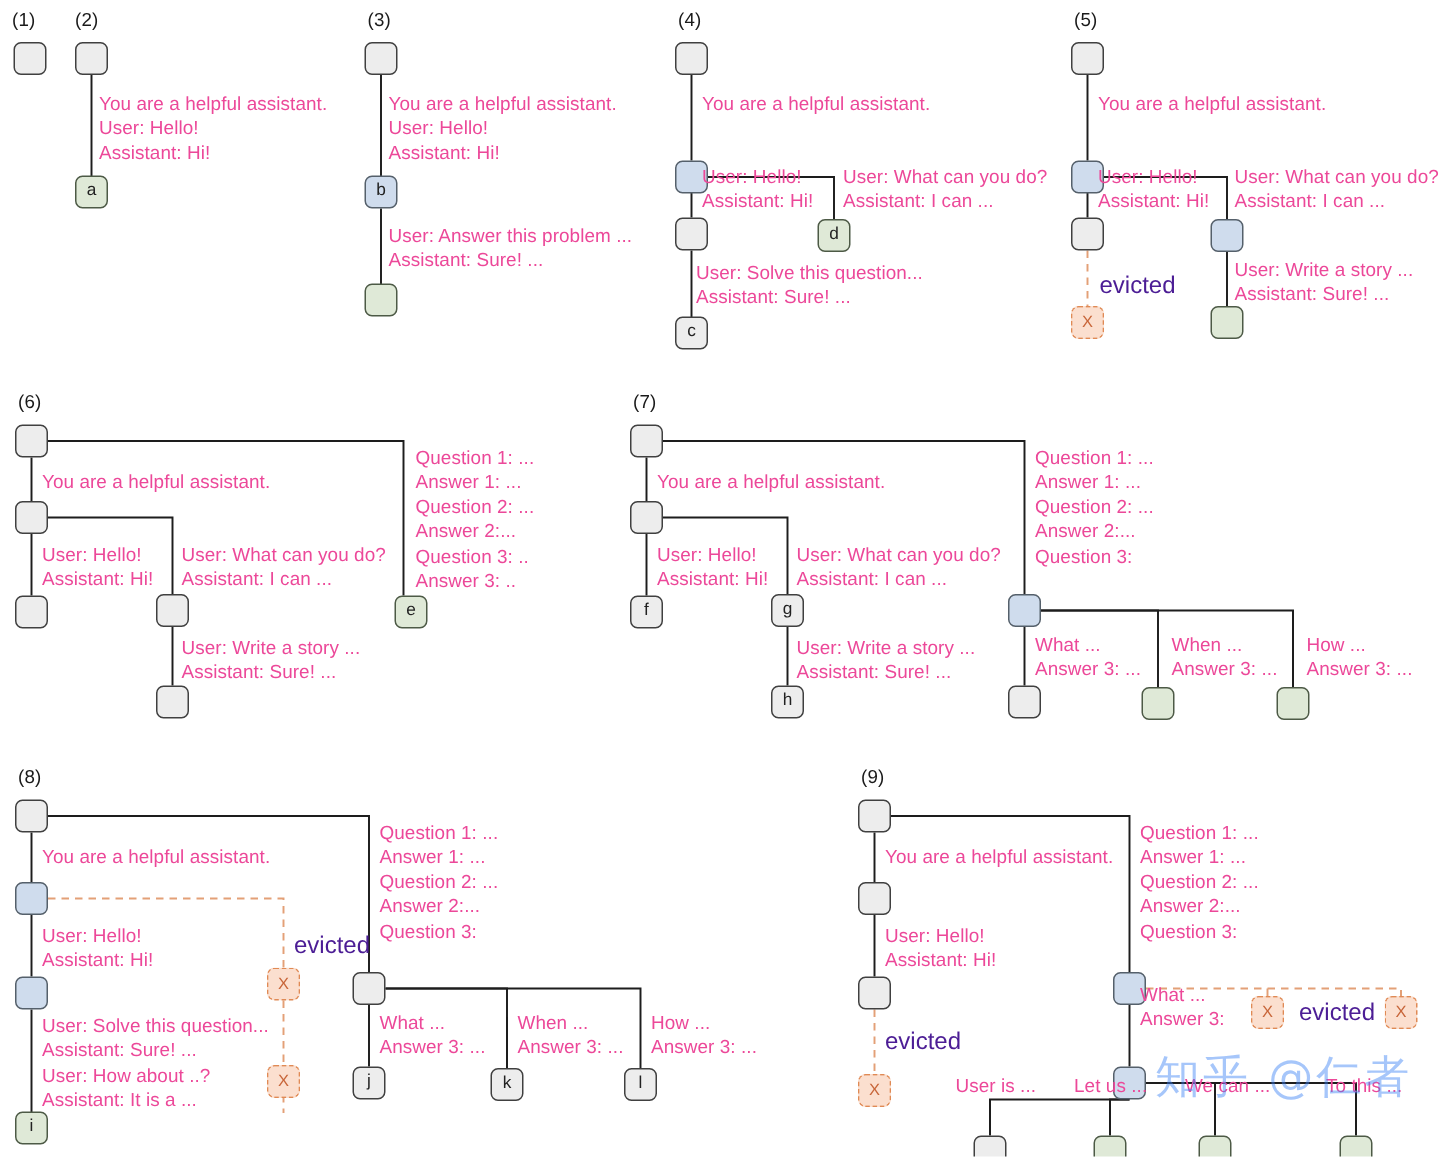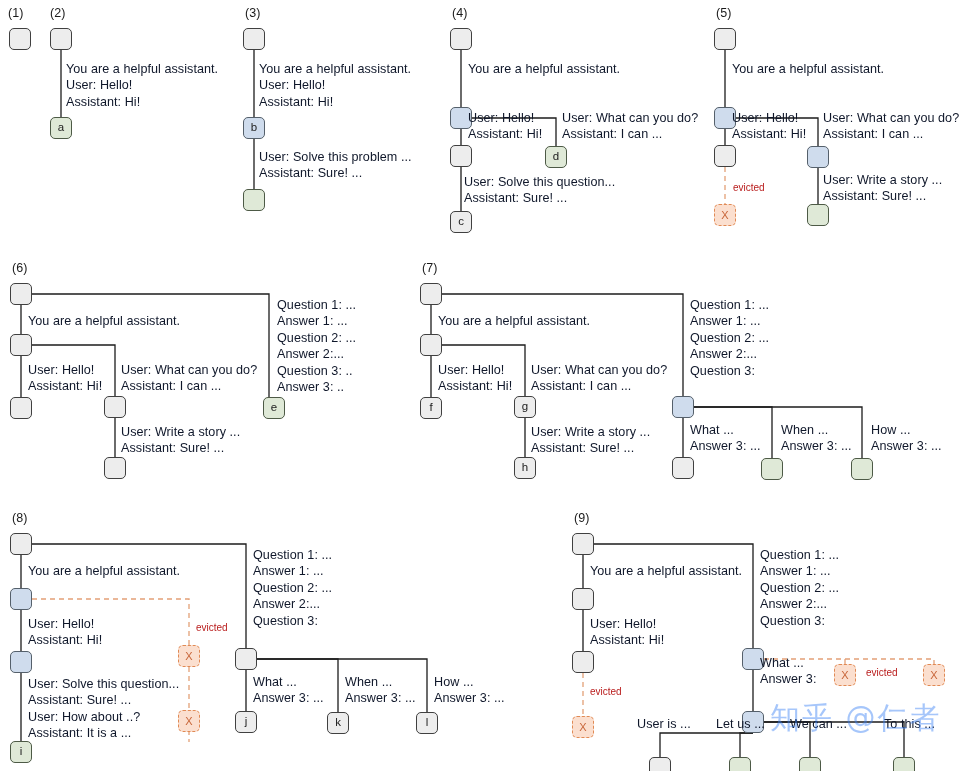--- a/index.html
+++ b/index.html
@@ -23,24 +23,24 @@
   }
   .node.grey{background:#ededed;border-color:#404040;}
   .node.blue{background:#cfdced;border-color:#55606b;}
   .node.green{background:#dfe9d7;border-color:#4d5a46;}
   .node.evicted{
     background:#fbdfcf;border:1.4px dashed #e08a55;color:#c8663a;
     font-size:11px;
   }
   .txt{
     position:absolute;font-size:12.6px;line-height:16.4px;
-    white-space:pre;color:#0f172a;letter-spacing:0.05px;
+    white-space:pre;color:#ec4899;letter-spacing:0.05px;
   }
   .evlbl{
-    position:absolute;font-size:10px;color:#b91c1c;white-space:nowrap;
+    position:absolute;font-size:16px;color:#4c1d95;white-space:nowrap;
   }
   svg.edges{position:absolute;left:0;top:0;overflow:visible;pointer-events:none;}
   svg.edges path,svg.edges line{fill:none;stroke:#1d1d1d;stroke-width:1.3px;}
   svg.edges .dash{stroke:#e3a077;stroke-width:1.3px;stroke-dasharray:5 4;}
   
   #wm{
     position:absolute;left:770px;top:690px;width:190px;height:70px;
     opacity:.45;pointer-events:none;
   }
   #wm .wmtxt{
@@ -76,21 +76,21 @@
     <svg class="edges" width="963" height="250">
       <line x1="254" y1="50" x2="254" y2="118"></line>
       <line x1="254" y1="139" x2="254" y2="190"></line>
     </svg>
     <div class="node grey" style="left:243px;top:28px;"></div>
     <div class="node blue" style="left:243px;top:117px;">b</div>
     <div class="node green" style="left:243px;top:189px;"></div>
     <div class="txt" style="left:259px;top:61px;">You are a helpful assistant.
 User: Hello!
 Assistant: Hi!</div>
-    <div class="txt" style="left:259px;top:149px;">User: Solve this problem ...
+    <div class="txt" style="left:259px;top:149px;">User: Answer this problem ...
 Assistant: Sure! ...</div>
   </div>
 
   <div class="panel" style="left:0;top:0;">
     <span class="plabel" style="left:452px;top:6px;">(4)</span>
     <svg class="edges" width="963" height="250">
       <line x1="461" y1="50" x2="461" y2="107"></line>
       <path d="M461,128 L461,145"></path>
       <path d="M472,118 L556,118 L556,146"></path>
       <line x1="461" y1="167" x2="461" y2="212"></line>

